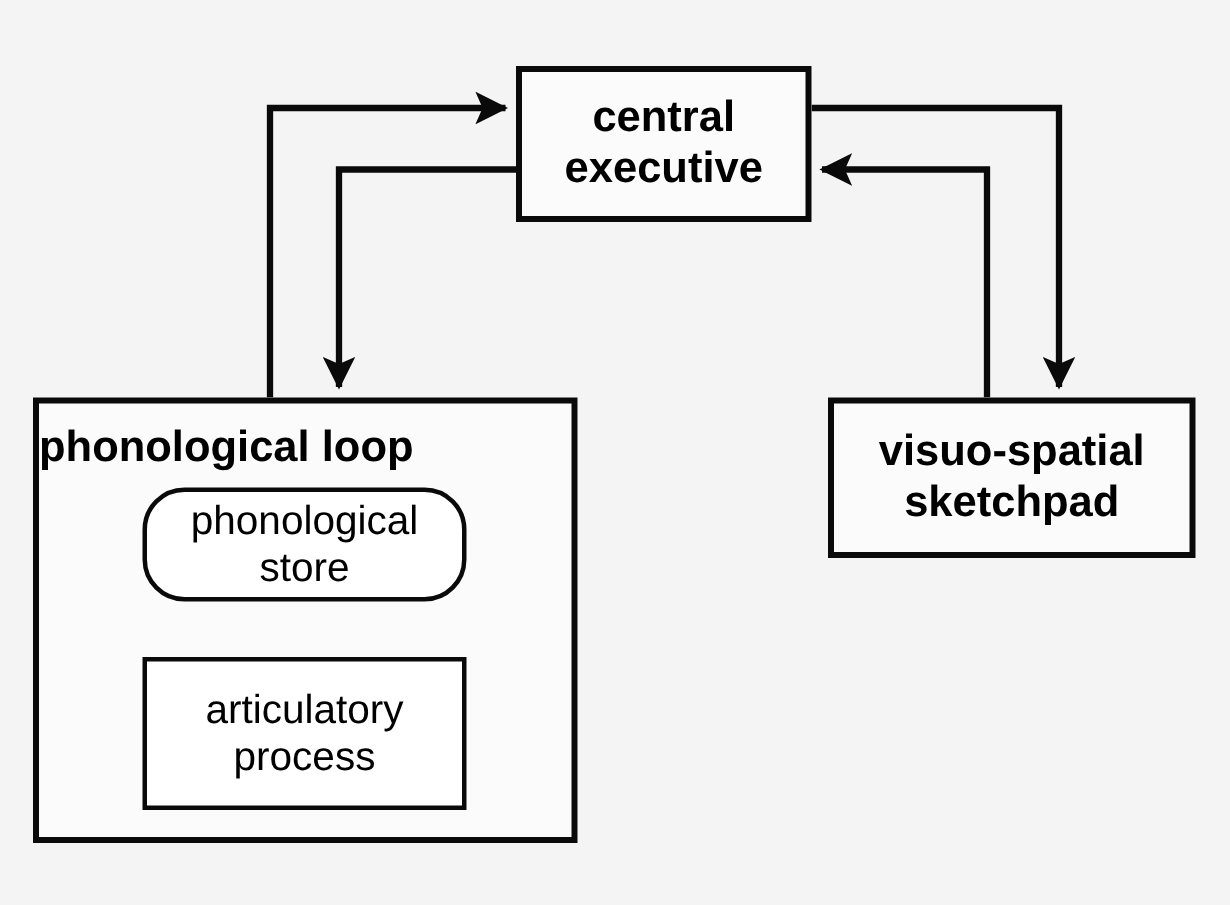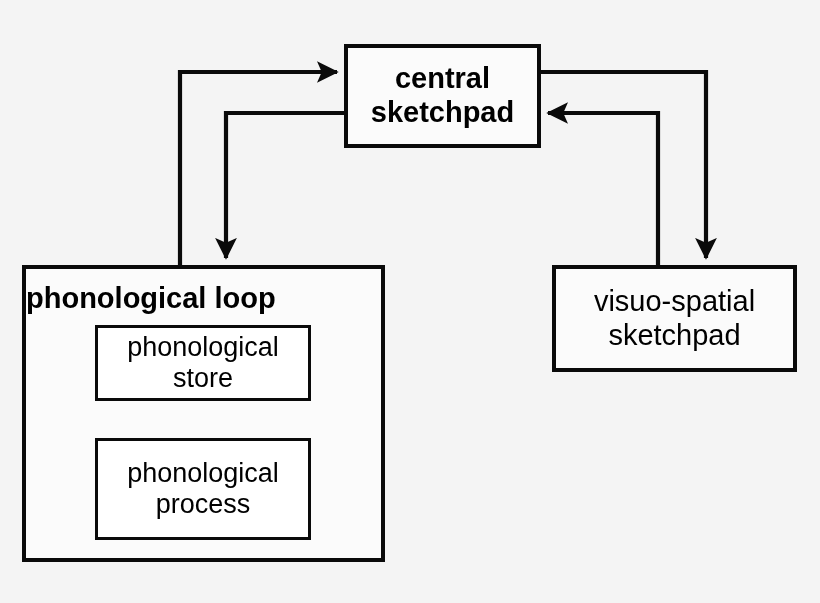--- a/index.html
+++ b/index.html
@@ -40,38 +40,38 @@
     background: #ffffff;
   }
   .box-label { display: block; white-space: pre-line; }
 
   #box-central-executive {
     left: 344px; top: 44px; width: 197px; height: 104px;
     font-size: 29px; font-weight: bold;
   }
   #box-visuospatial-sketchpad {
     left: 552px; top: 265px; width: 245px; height: 107px;
-    font-size: 29px; font-weight: normal;
+    font-size: 29px; font-weight: bold;
   }
   #box-phonological-loop {
     left: 22px; top: 265px; width: 363px; height: 297px;
     display: block;
     background: #fbfbfb;
   }
   #phonological-loop-title {
     position: absolute;
     left: 0; top: 13px; width: 100%;
     text-align: left;
     font-size: 29px;
     font-weight: bold;
     color: #000;
   }
   #box-phonological-store {
     left: 95px; top: 325px; width: 216px; height: 76px;
-    font-size: 27px; font-weight: normal;
+    font-size: 27px; font-weight: normal; border-radius: 28px;
   }
   #box-articulatory-process {
     left: 95px; top: 438px; width: 216px; height: 102px;
     font-size: 27px; font-weight: normal;
   }
 </style>
 </head>
 <body>
 
 <div id="stage">
@@ -92,32 +92,32 @@
 
       <path d="M 658 265 L 658 113 L 548 113" marker-end="url(#arrow)"></path>
 
       <path d="M 95 489 L 51 489 L 51 376 L 88 376" marker-end="url(#arrow)"></path>
 
       <path d="M 311 376 L 355 376 L 355 489 L 318 489" marker-end="url(#arrow)"></path>
     </g>
   </svg>
 
   <div class="box" id="box-central-executive">
-    <span class="box-label">central sketchpad</span>
+    <span class="box-label">central executive</span>
   </div>
 
   <div class="box" id="box-visuospatial-sketchpad">
     <span class="box-label">visuo-spatial sketchpad</span>
   </div>
 
   <div class="box" id="box-phonological-loop">
     <span id="phonological-loop-title">phonological loop</span>
   </div>
 
   <div class="box inner" id="box-phonological-store">
     <span class="box-label">phonological store</span>
   </div>
 
   <div class="box inner" id="box-articulatory-process">
-    <span class="box-label">phonological process</span>
+    <span class="box-label">articulatory process</span>
   </div>
 
 </div>
 
 </body></html>

